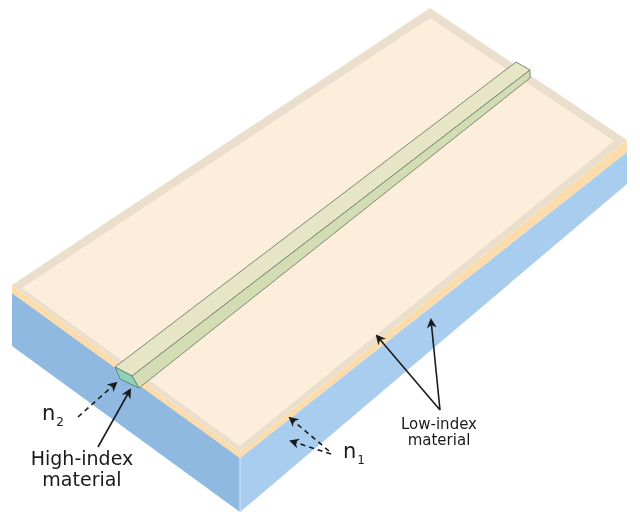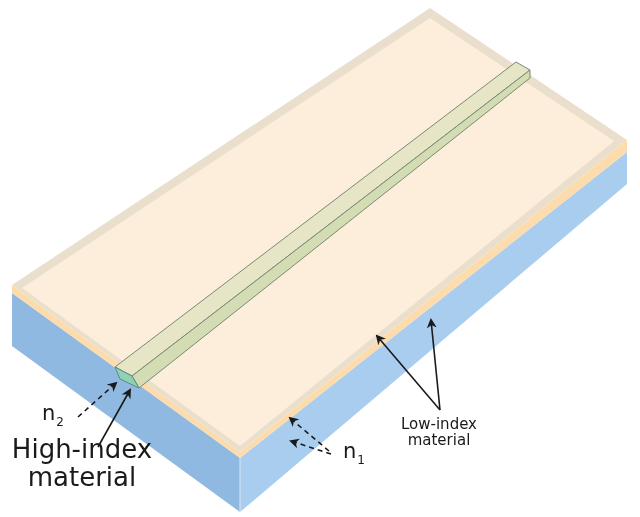--- a/index.html
+++ b/index.html
@@ -1,19 +1,19 @@
 <!DOCTYPE html>
 <html><head>
   <meta charset="utf-8">
   <style>
     html, body { margin: 0; padding: 0; background: #ffffff; }
     body { width: 640px; height: 517px; position: relative; overflow: hidden; font-family: "DejaVu Sans", sans-serif; }
     #figure { position: absolute; left: 0; top: 0; width: 640px; height: 517px; }
     .label { position: absolute; color: #1a1a1a; font-family: "DejaVu Sans", sans-serif; line-height: 1.08; text-align: center; white-space: nowrap; }
-    .lbl-high { left: 4px; top: 435px; font-size: 26px; width: 156px; }
+    .lbl-high { left: 4px; top: 448px; font-size: 19px; width: 156px; }
     .lbl-low { left: 374px; top: 416px; font-size: 15px; width: 130px; }
     .lbl-n2 { left: 42px; top: 402px; font-size: 21px; }
     .lbl-n1 { left: 343px; top: 440px; font-size: 21px; }
     .sub { font-size: 12px; position: relative; top: 6px; margin-left: 1px; }
   </style>
 </head>
 <body>
 
 <svg id="figure" viewBox="0 0 640 517" xmlns="http://www.w3.org/2000/svg">
   <defs>

